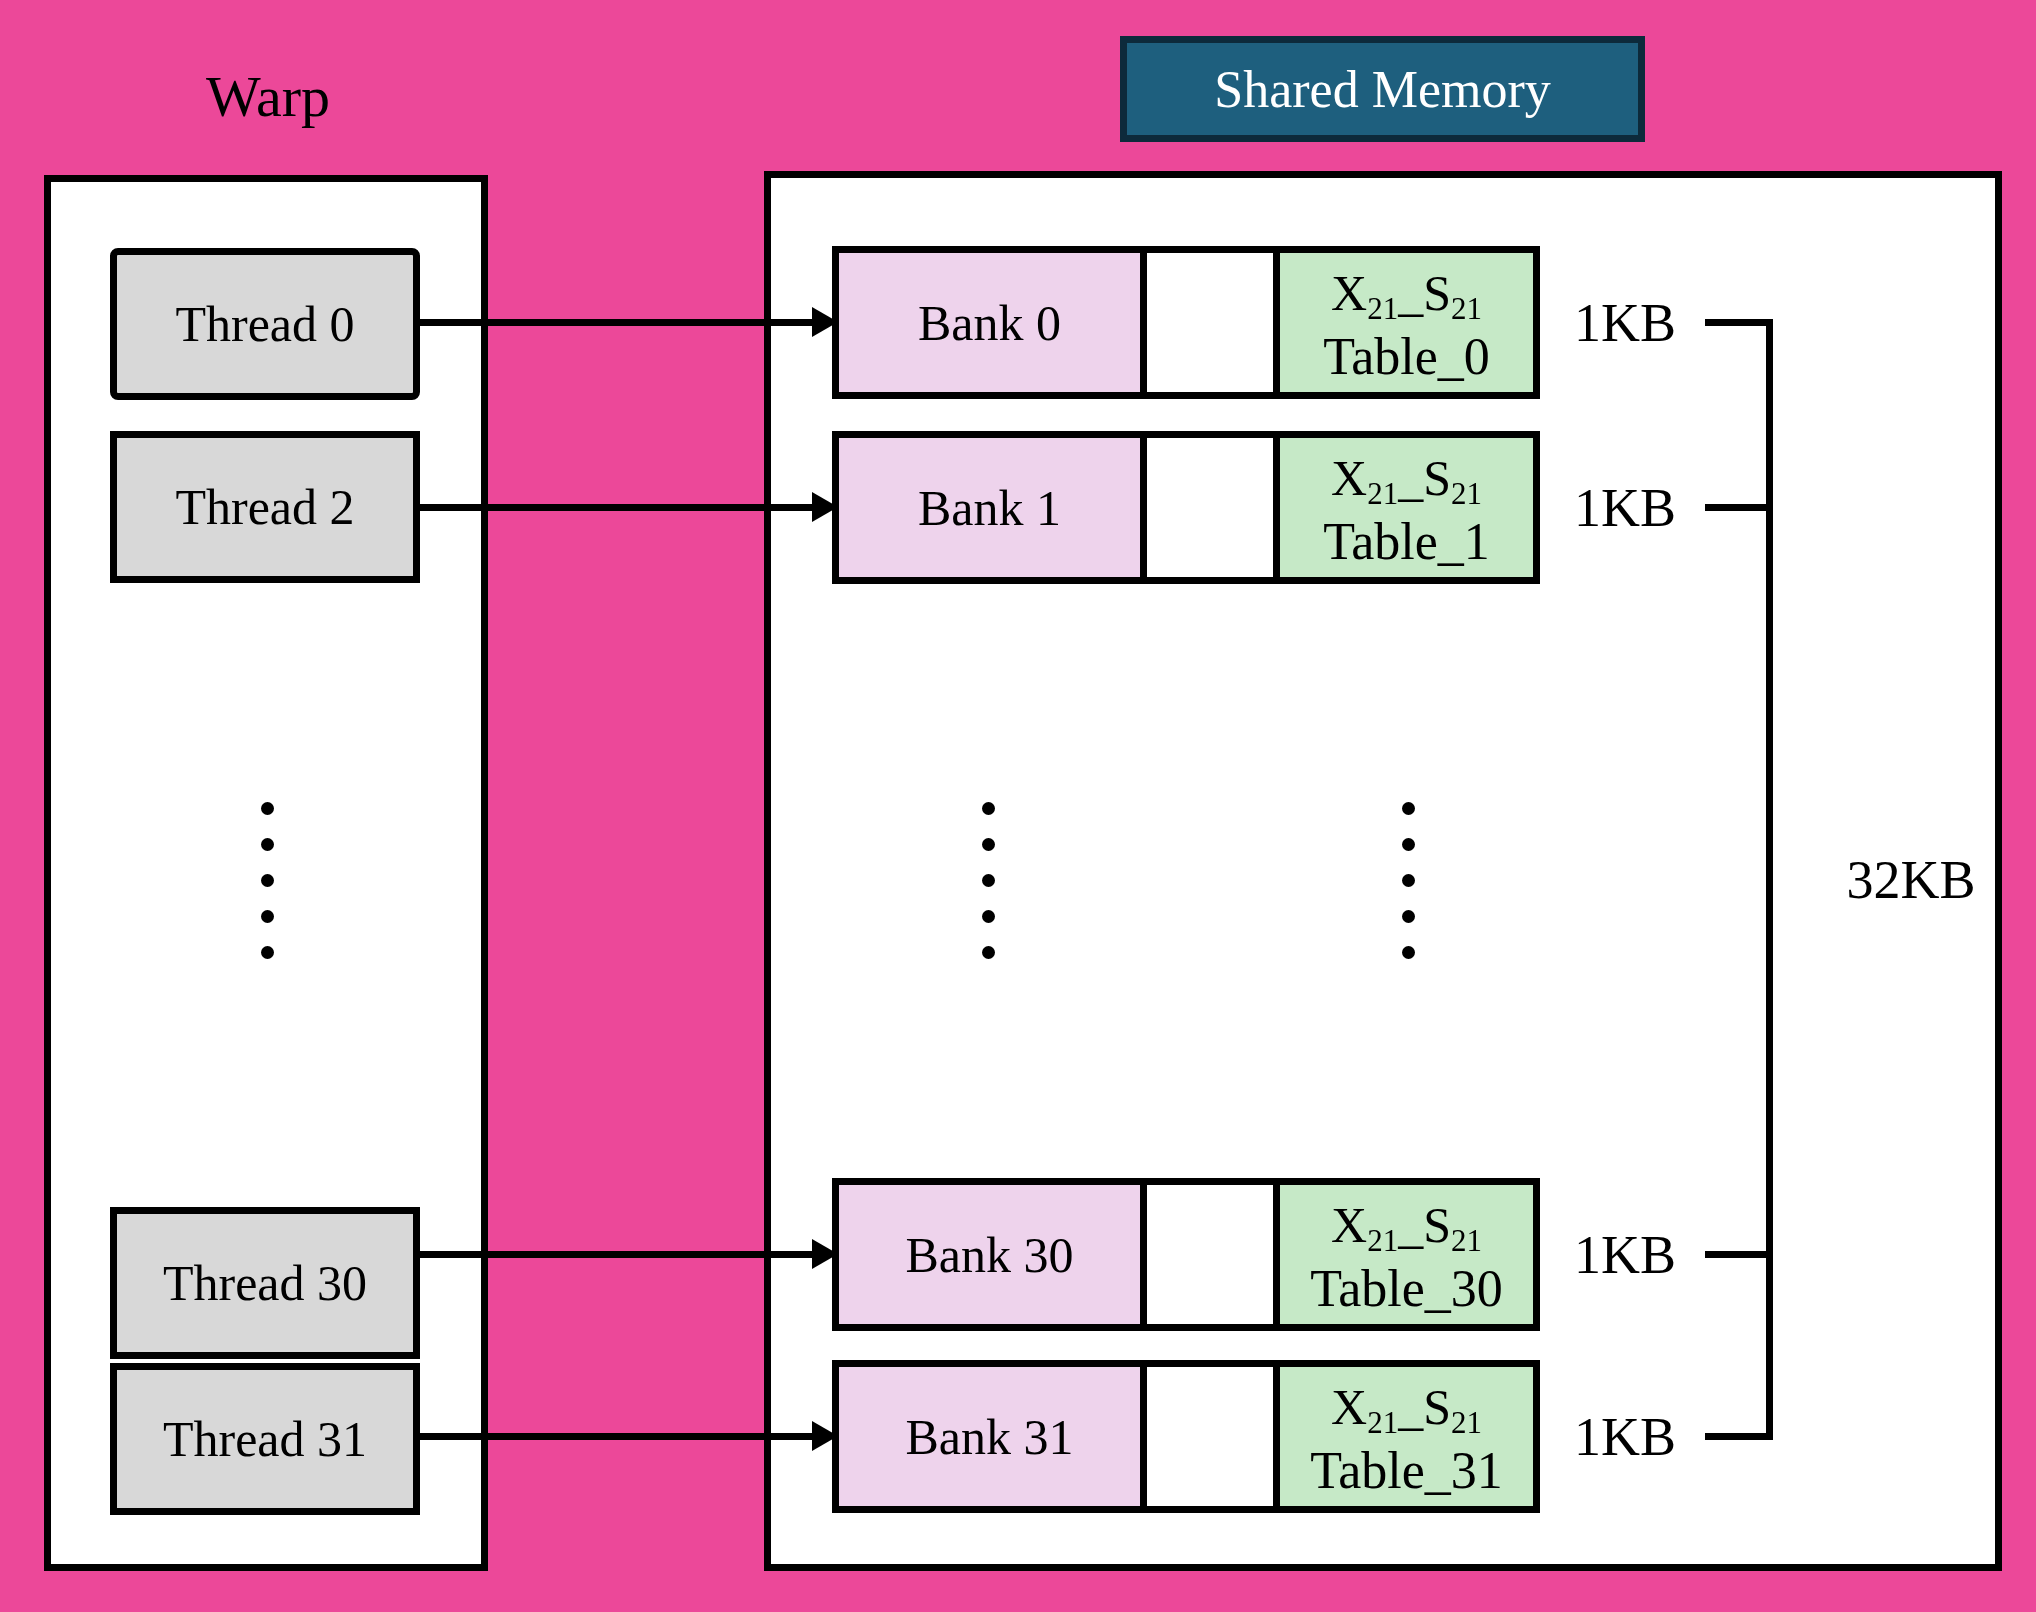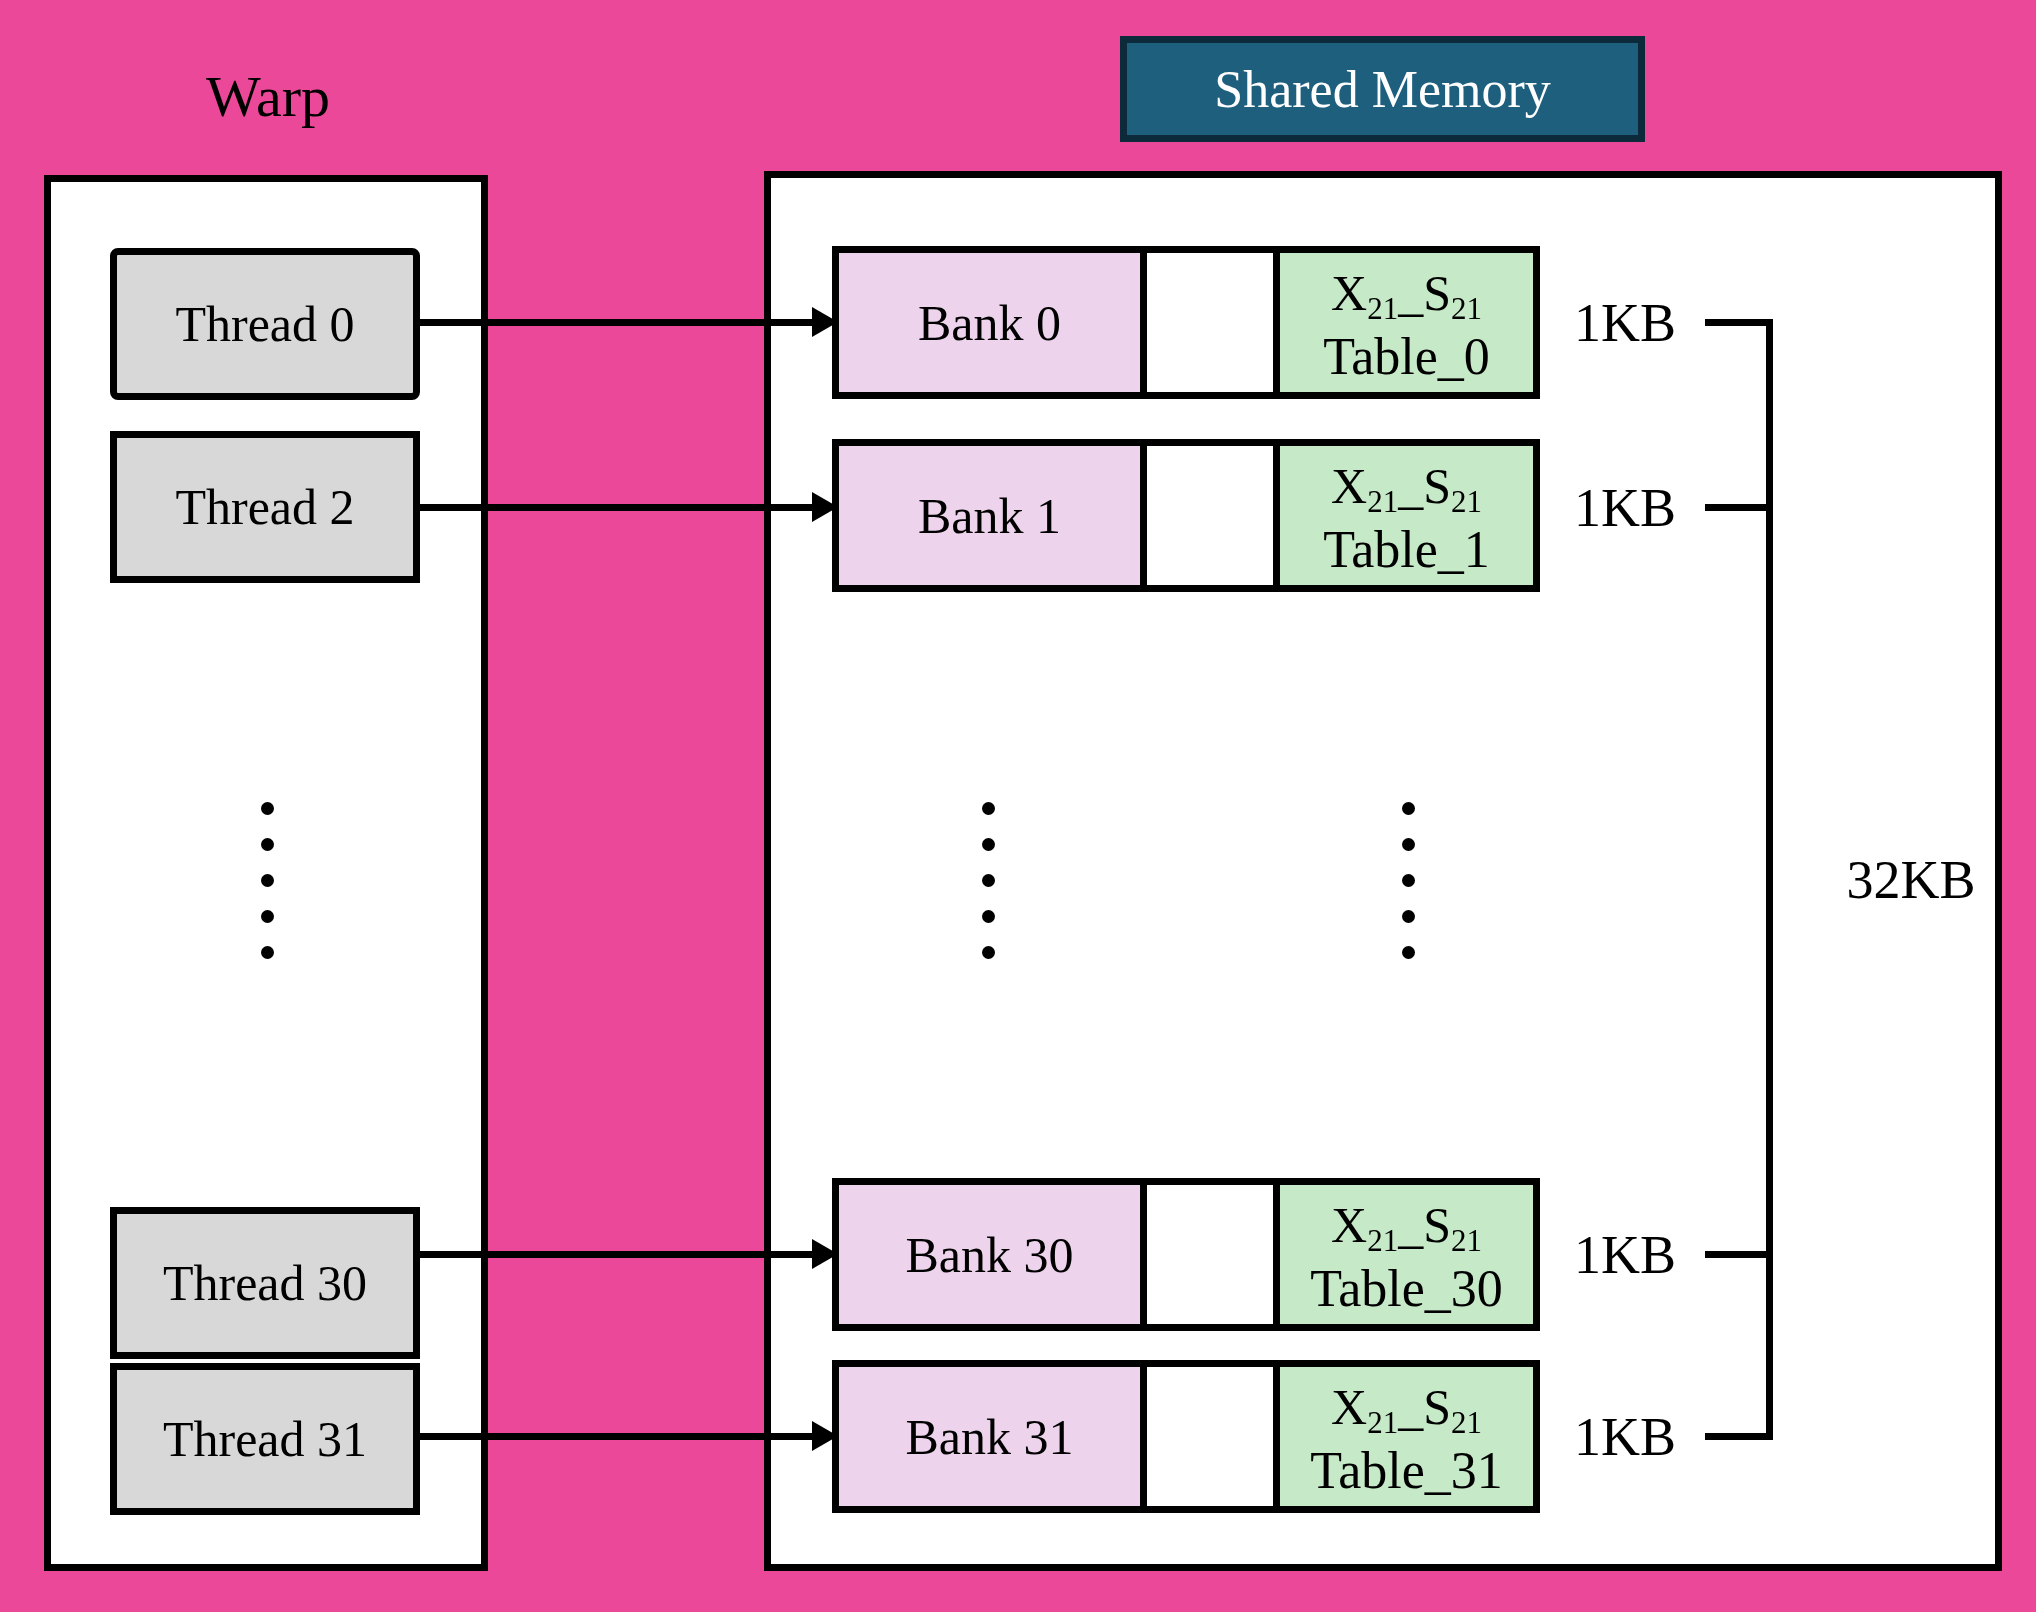--- a/index.html
+++ b/index.html
@@ -87,21 +87,21 @@
     <div class="cell-bank">
       <span>Bank 0</span>
     </div>
     <div class="cell-gap"></div>
     <div class="cell-table">
       <div class="table-main"><span>X</span><span class="sub">21</span><span>_</span><span>S</span><span class="sub">21</span></div>
       <div class="table-name">Table_0</div>
     </div>
   </div>
 
-  <div class="bank-row" style="top:431px;margin-top:8px;">
+  <div class="bank-row" style="top:431px;">
     <div class="cell-bank">
       <span>Bank 1</span>
     </div>
     <div class="cell-gap"></div>
     <div class="cell-table">
       <div class="table-main"><span>X</span><span class="sub">21</span><span>_</span><span>S</span><span class="sub">21</span></div>
       <div class="table-name">Table_1</div>
     </div>
   </div>
 

